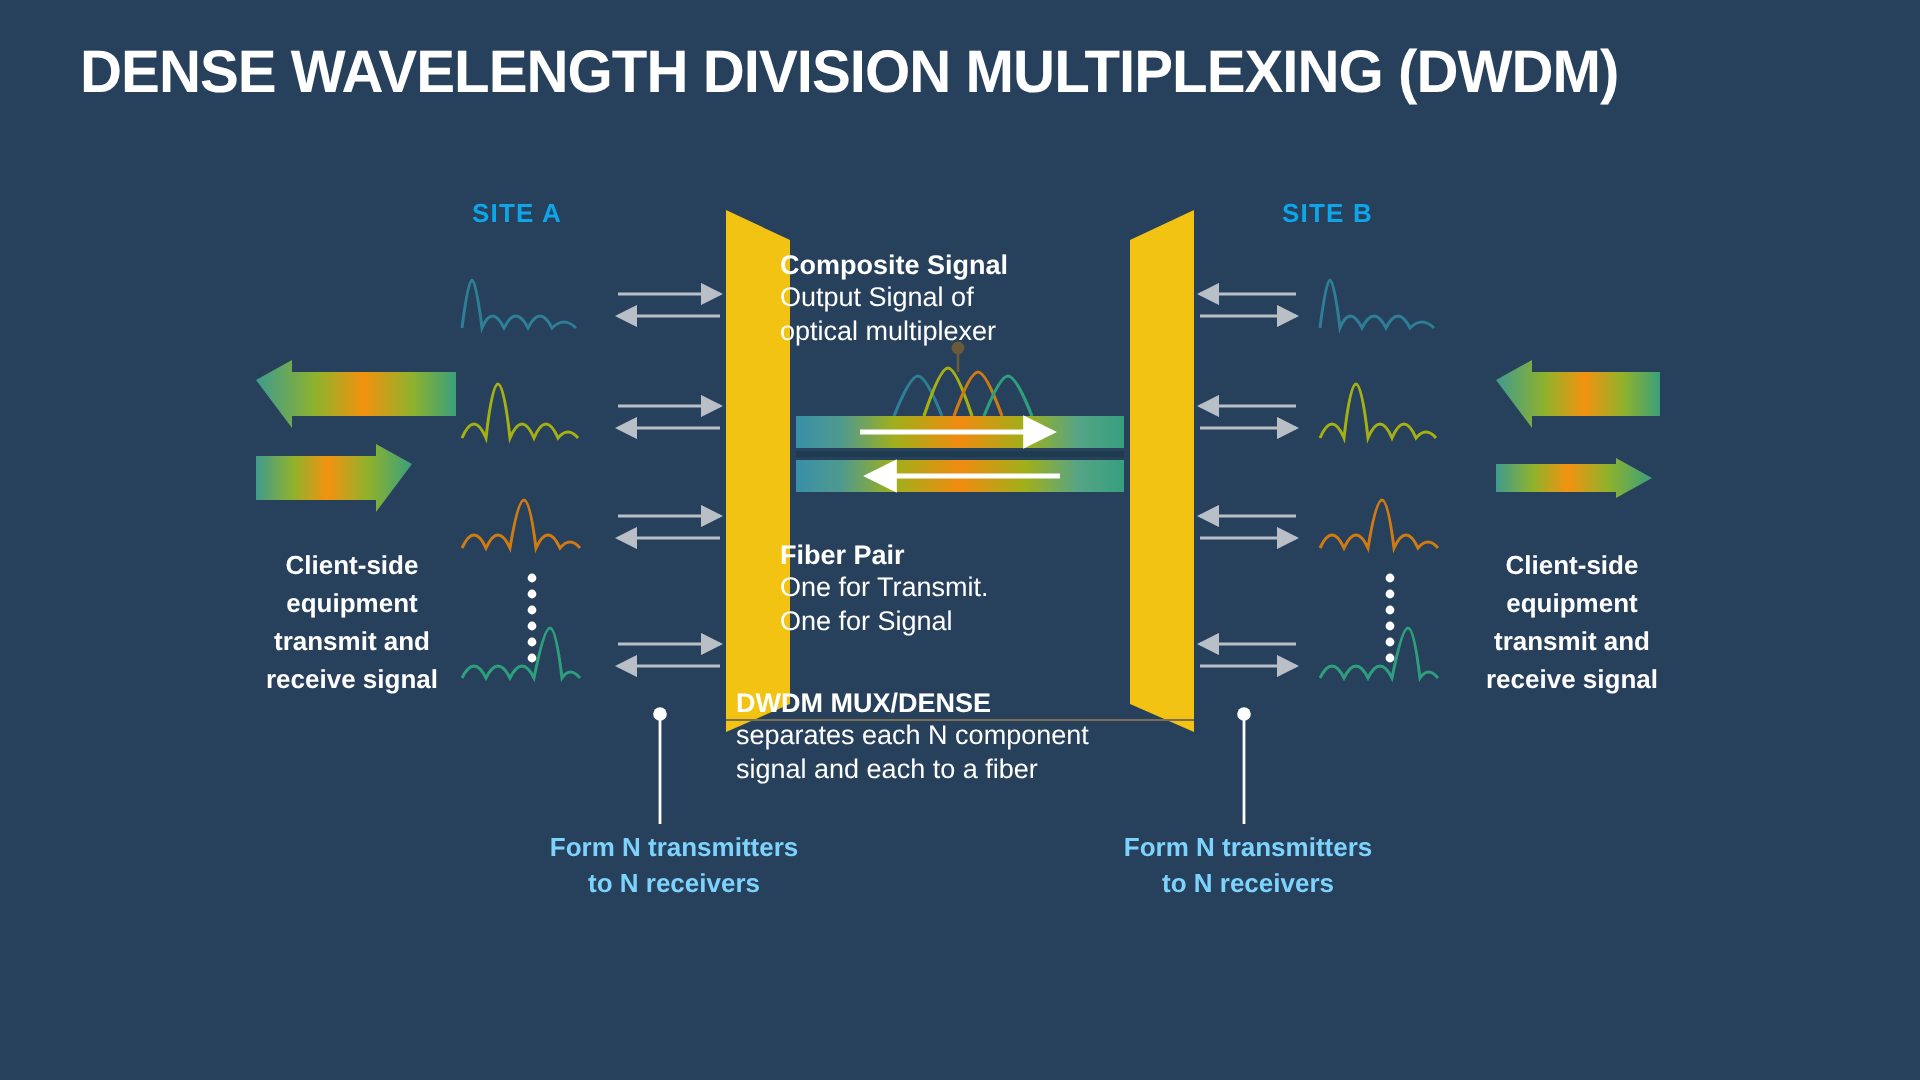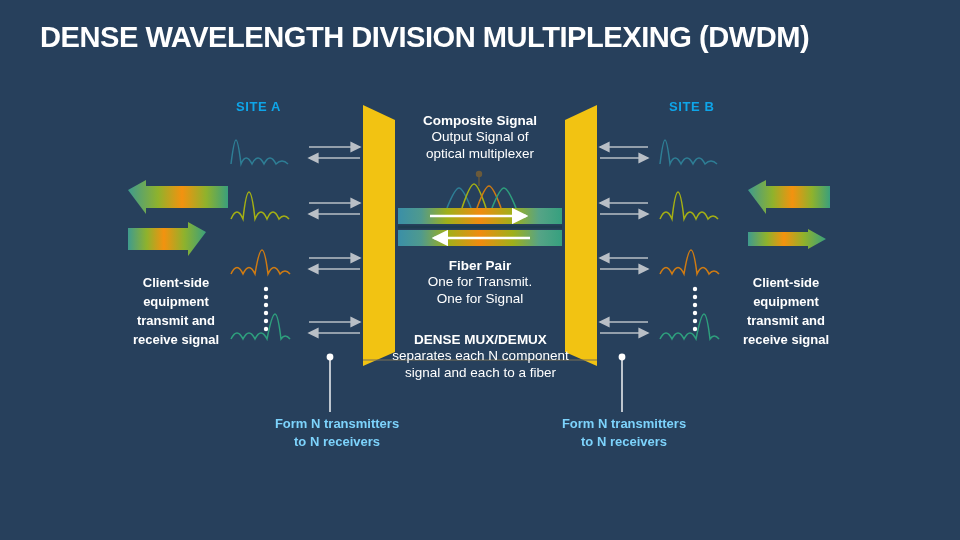--- a/index.html
+++ b/index.html
@@ -27,29 +27,29 @@
 
   .site-label {
     position:absolute;
     font-size:13px;
     font-weight:bold;
     letter-spacing:0.6px;
     color:#0ea5e9;
     white-space:nowrap;
   }
   #site-a-label { left:236px; top:99px; }
-  #site-b-label { left:669px; top:99px; }
+  #site-b-label { left:641px; top:99px; }
 
   svg.layer { position:absolute; left:0; top:0; width:960px; height:540px; }
 
   .center-text {
     position:absolute;
-    text-align:center;
     color:#ffffff;
     line-height:1.22;
+    margin-top:12px;
   }
   .ct-head { font-weight:bold; }
 
   #composite-block { left:390px; top:113px; width:180px; font-size:13.5px; }
   #fiber-block { left:390px; top:258px; width:180px; font-size:13.5px; }
   #mux-block { left:368px; top:332px; width:225px; font-size:13.5px; }
 
   .client-text {
     position:absolute;
     text-align:center;
@@ -236,21 +236,21 @@
     <div>optical multiplexer</div>
   </div>
 
   <div class="center-text" id="fiber-block">
     <div class="ct-head">Fiber Pair</div>
     <div>One for Transmit.</div>
     <div>One for Signal</div>
   </div>
 
   <div class="center-text" id="mux-block">
-    <div class="ct-head">DENSE MUX/DEMUX</div>
+    <div class="ct-head">DWDM MUX/DENSE</div>
     <div>separates each N component</div>
     <div>signal and each to a fiber</div>
   </div>
 
   <div class="client-text" id="client-left">
     <div>Client-side</div>
     <div>equipment</div>
     <div>transmit and</div>
     <div>receive signal</div>
   </div>

